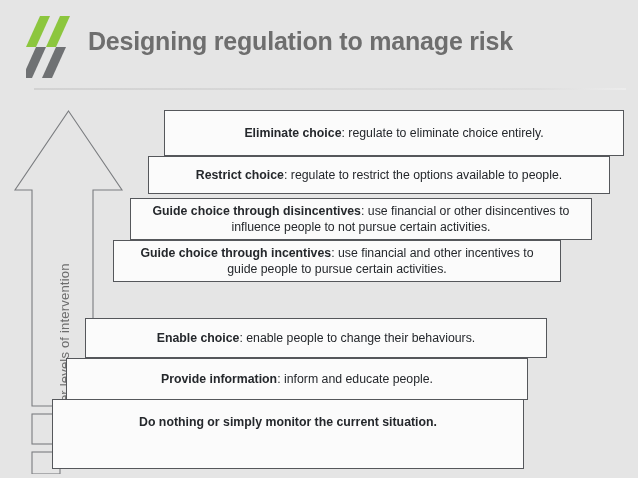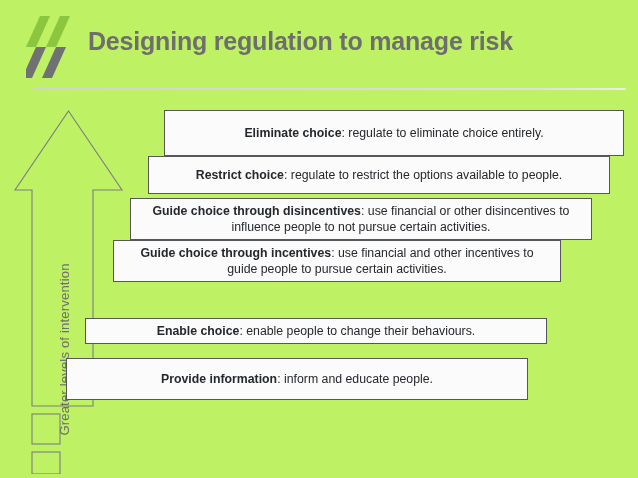--- a/index.html
+++ b/index.html
@@ -8,21 +8,21 @@
     padding: 0;
     background: #ffffff;
   }
   body {
     font-family: "Liberation Sans", sans-serif;
   }
   #slide {
     position: relative;
     width: 638px;
     height: 478px;
-    background: #bef264;
+    background: #e5e5e5;
     overflow: hidden;
     text-decoration: underline;
   }
 
   
   #logo {
     position: absolute;
     left: 26px;
     top: 16px;
     width: 50px;
@@ -146,22 +146,25 @@
 
   <div class="step" style="left:130px; top:198px; width:462px; height:42px;">
     <span class="step-text"><span class="lead">Guide choice through disincentives</span><span>: use financial or other disincentives to influence people to not pursue certain activities.</span></span>
   </div>
 
   <div class="step" style="left:113px; top:240px; width:448px; height:42px;">
     <span class="step-text"><span class="lead">Guide choice through incentives</span><span>: use financial and other incentives to guide people to pursue certain activities.</span></span>
   </div>
 
 
-  <div class="step" style="left:85px; top:318px; width:462px; height:26px;">
+  <div class="step" style="left:85px; top:318px; width:462px; height:40px;">
     <span class="step-text"><span class="lead">Enable choice</span><span>: enable people to change their behaviours.</span></span>
   </div>
 
   <div class="step" style="left:66px; top:358px; width:462px; height:42px;">
     <span class="step-text"><span class="lead">Provide information</span><span>: inform and educate people.</span></span>
   </div>
 
+  <div class="step" style="left:52px; top:399px; width:472px; height:70px; align-items:flex-start; padding-top:14px;">
+    <span class="step-text"><span class="lead">Do nothing or simply monitor the current situation.</span><span></span></span>
+  </div>
 
 </div>
 
 </body></html>

